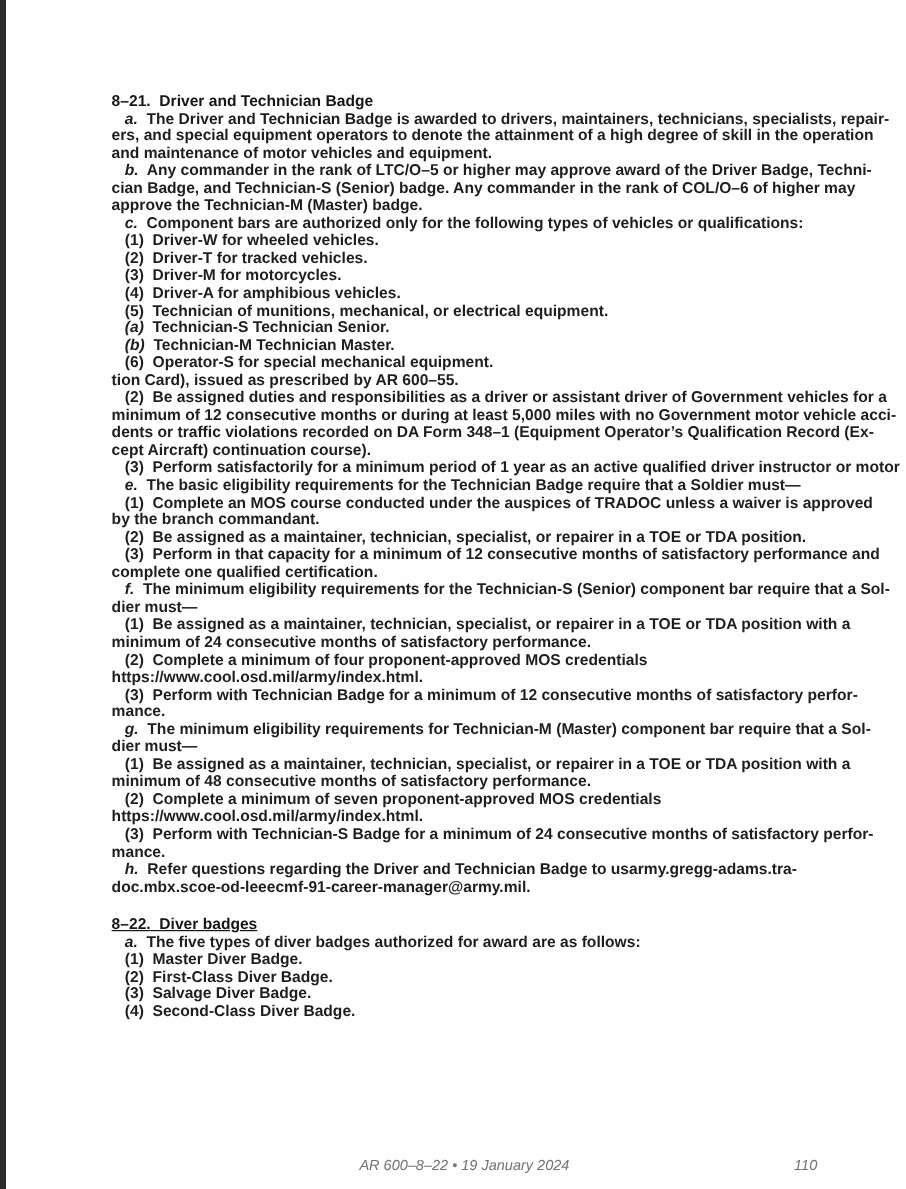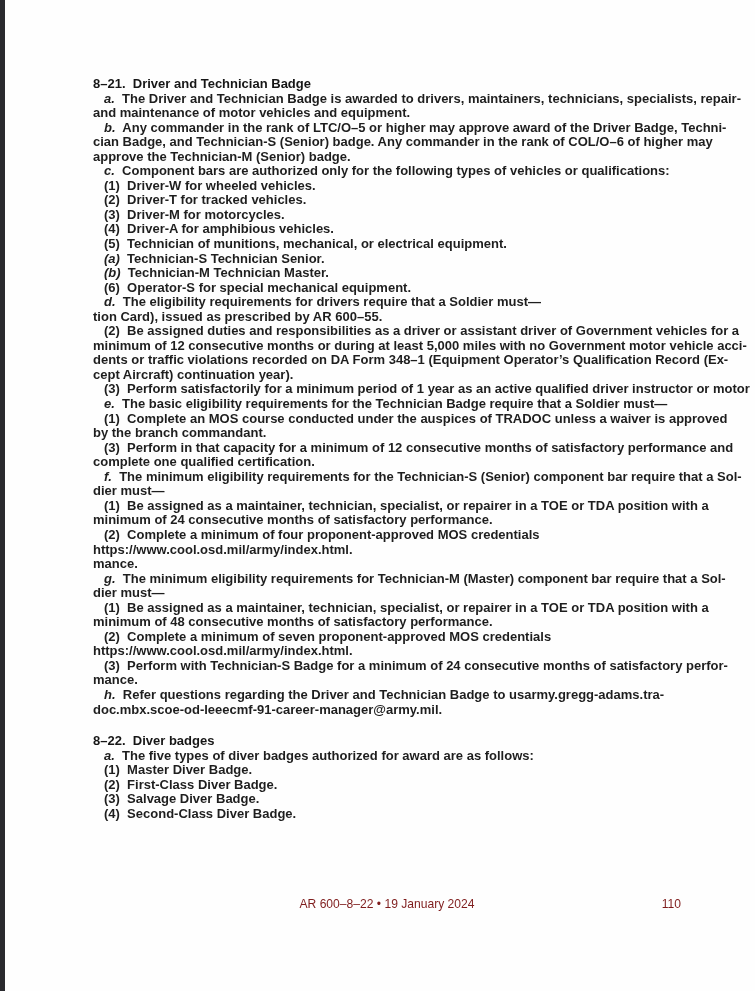--- a/index.html
+++ b/index.html
@@ -25,33 +25,34 @@
     top: 77px;
     width: 600px;
     font-size: 13px;
     line-height: 14.55px;
   }
   .sec-heading {
     font-weight: bold;
     white-space: pre;
     color: #161616;
   }
-  .sec-heading.gap { margin-top: 17px; }
+  .sec-heading.gap { margin-top: 17px; text-decoration: underline; }
   .line { white-space: pre; font-weight: bold; }
   .line.first { padding-left: 11px; }
   .marker.it { font-style: italic; }
   .footer {
     position: absolute;
     left: 93px;
-    top: 897px;
+    top: 964px;
     width: 588px;
     height: 16px;
     font-size: 12.1px;
     line-height: 14.55px;
-    color: #7f1d1d;
+    color: #737373;
+    font-style: italic;
   }
   .footer-center {
     position: absolute;
     left: 0; right: 0;
     text-align: center;
     white-space: pre;
   }
   .footer-page {
     position: absolute;
     right: 0; top: 0;
@@ -60,51 +61,53 @@
   }
 </style>
 </head>
 <body>
 
 <div class="screen" style="background: rgb(254, 254, 254); color: rgb(30, 30, 30);">
   <div class="left-edge" style="background: rgb(42, 42, 46);"></div>
   <div class="content">
       <div class="sec-heading"><span>8–21.</span><span>  Driver and Technician Badge</span></div>
       <div class="line first"><span class="marker it">a.</span>  The Driver and Technician Badge is awarded to drivers, maintainers, technicians, specialists, repair-</div>
+      <div class="line">ers, and special equipment operators to denote the attainment of a high degree of skill in the operation</div>
       <div class="line">and maintenance of motor vehicles and equipment.</div>
       <div class="line first"><span class="marker it">b.</span>  Any commander in the rank of LTC/O–5 or higher may approve award of the Driver Badge, Techni-</div>
       <div class="line">cian Badge, and Technician-S (Senior) badge. Any commander in the rank of COL/O–6 of higher may</div>
-      <div class="line">approve the Technician-M (Senior) badge.</div>
+      <div class="line">approve the Technician-M (Master) badge.</div>
       <div class="line first"><span class="marker it">c.</span>  Component bars are authorized only for the following types of vehicles or qualifications:</div>
       <div class="line first"><span class="marker">(1)</span>  Driver-W for wheeled vehicles.</div>
       <div class="line first"><span class="marker">(2)</span>  Driver-T for tracked vehicles.</div>
       <div class="line first"><span class="marker">(3)</span>  Driver-M for motorcycles.</div>
       <div class="line first"><span class="marker">(4)</span>  Driver-A for amphibious vehicles.</div>
       <div class="line first"><span class="marker">(5)</span>  Technician of munitions, mechanical, or electrical equipment.</div>
       <div class="line first"><span class="marker it">(a)</span>  Technician-S Technician Senior.</div>
       <div class="line first"><span class="marker it">(b)</span>  Technician-M Technician Master.</div>
       <div class="line first"><span class="marker">(6)</span>  Operator-S for special mechanical equipment.</div>
-      <div class="line first"><span class="marker it">d.</span>  The eligibility requirements for drivers require that a Soldier must—</div>
       <div class="line">tion Card), issued as prescribed by AR 600–55.</div>
       <div class="line first"><span class="marker">(2)</span>  Be assigned duties and responsibilities as a driver or assistant driver of Government vehicles for a</div>
       <div class="line">minimum of 12 consecutive months or during at least 5,000 miles with no Government motor vehicle acci-</div>
       <div class="line">dents or traffic violations recorded on DA Form 348–1 (Equipment Operator’s Qualification Record (Ex-</div>
-      <div class="line">cept Aircraft) continuation year).</div>
+      <div class="line">cept Aircraft) continuation course).</div>
       <div class="line first"><span class="marker">(3)</span>  Perform satisfactorily for a minimum period of 1 year as an active qualified driver instructor or motor</div>
       <div class="line first"><span class="marker it">e.</span>  The basic eligibility requirements for the Technician Badge require that a Soldier must—</div>
       <div class="line first"><span class="marker">(1)</span>  Complete an MOS course conducted under the auspices of TRADOC unless a waiver is approved</div>
       <div class="line">by the branch commandant.</div>
+      <div class="line first"><span class="marker">(2)</span>  Be assigned as a maintainer, technician, specialist, or repairer in a TOE or TDA position.</div>
       <div class="line first"><span class="marker">(3)</span>  Perform in that capacity for a minimum of 12 consecutive months of satisfactory performance and</div>
       <div class="line">complete one qualified certification.</div>
       <div class="line first"><span class="marker it">f.</span>  The minimum eligibility requirements for the Technician-S (Senior) component bar require that a Sol-</div>
       <div class="line">dier must—</div>
       <div class="line first"><span class="marker">(1)</span>  Be assigned as a maintainer, technician, specialist, or repairer in a TOE or TDA position with a</div>
       <div class="line">minimum of 24 consecutive months of satisfactory performance.</div>
       <div class="line first"><span class="marker">(2)</span>  Complete a minimum of four proponent-approved MOS credentials</div>
       <div class="line">https://www.cool.osd.mil/army/index.html.</div>
+      <div class="line first"><span class="marker">(3)</span>  Perform with Technician Badge for a minimum of 12 consecutive months of satisfactory perfor-</div>
       <div class="line">mance.</div>
       <div class="line first"><span class="marker it">g.</span>  The minimum eligibility requirements for Technician-M (Master) component bar require that a Sol-</div>
       <div class="line">dier must—</div>
       <div class="line first"><span class="marker">(1)</span>  Be assigned as a maintainer, technician, specialist, or repairer in a TOE or TDA position with a</div>
       <div class="line">minimum of 48 consecutive months of satisfactory performance.</div>
       <div class="line first"><span class="marker">(2)</span>  Complete a minimum of seven proponent-approved MOS credentials</div>
       <div class="line">https://www.cool.osd.mil/army/index.html.</div>
       <div class="line first"><span class="marker">(3)</span>  Perform with Technician-S Badge for a minimum of 24 consecutive months of satisfactory perfor-</div>
       <div class="line">mance.</div>
       <div class="line first"><span class="marker it">h.</span>  Refer questions regarding the Driver and Technician Badge to usarmy.gregg-adams.tra-</div>

